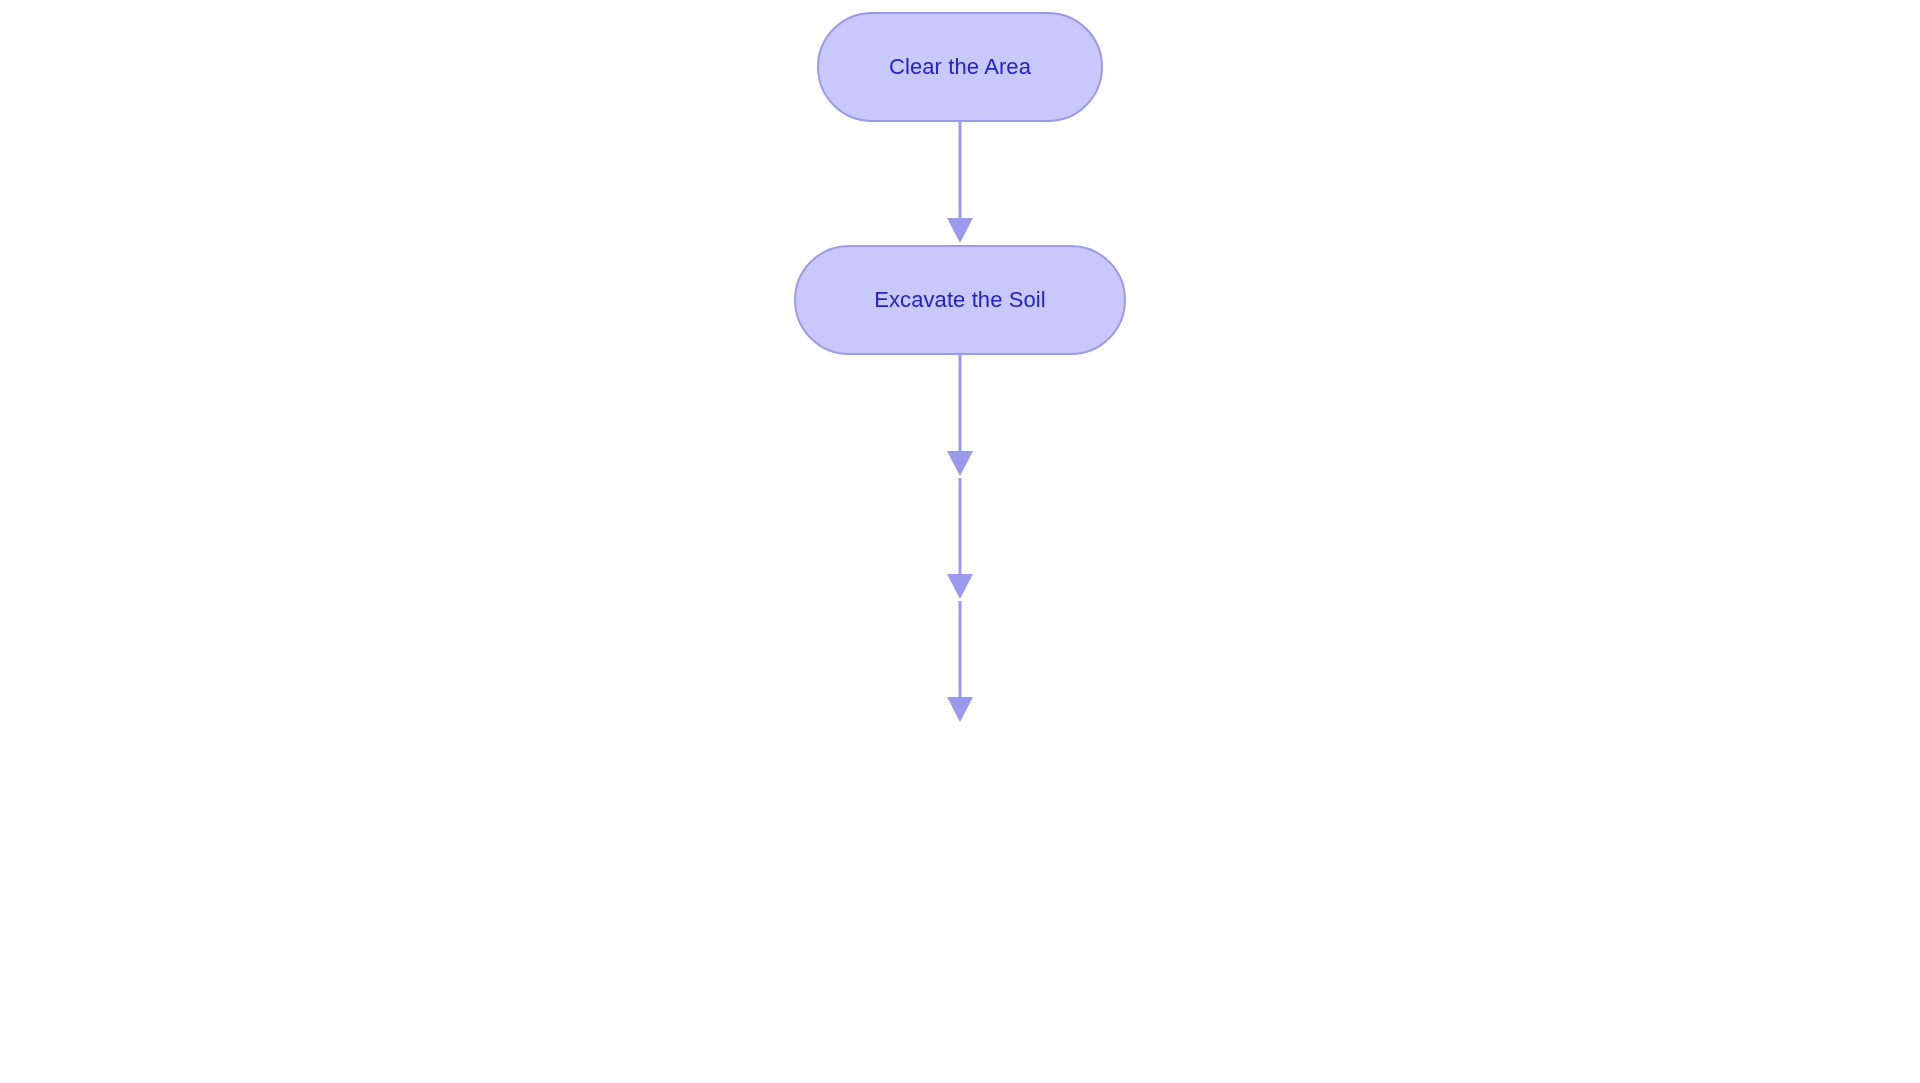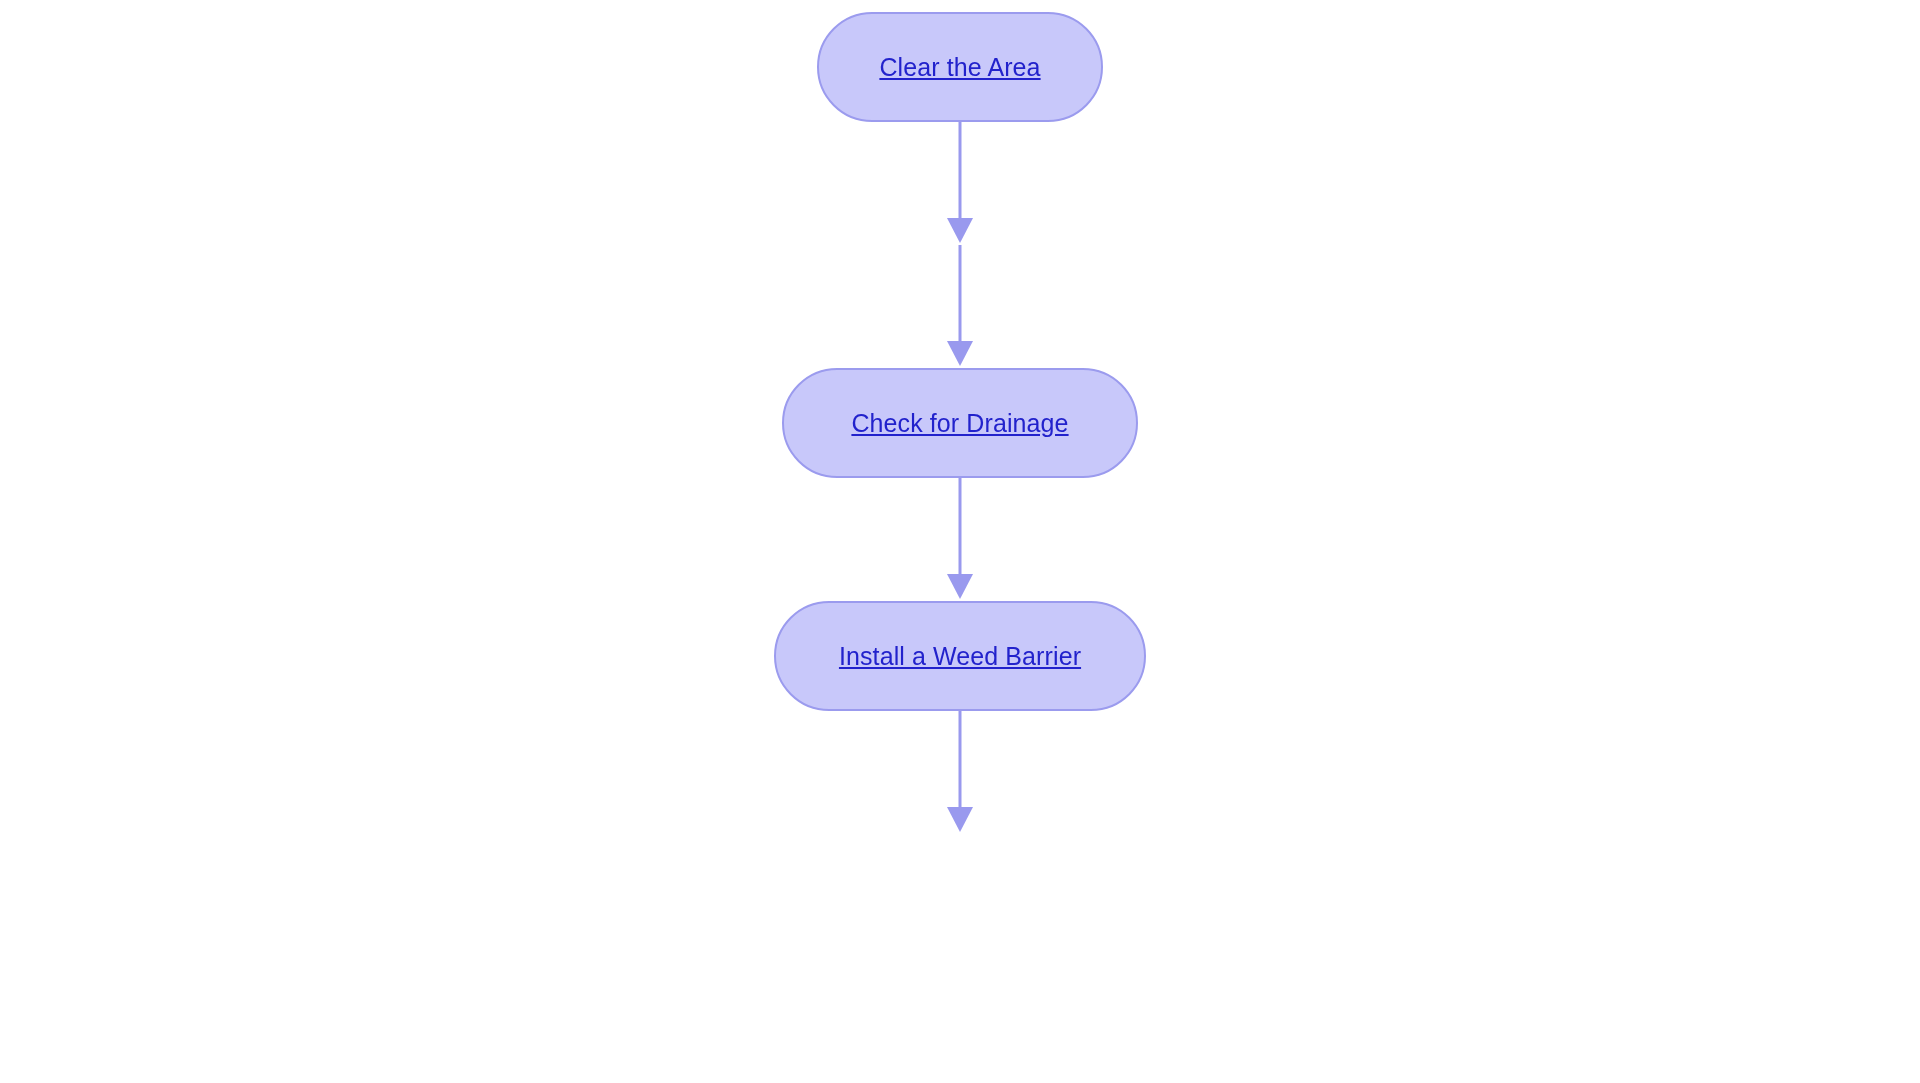--- a/index.html
+++ b/index.html
@@ -43,27 +43,26 @@
     border: 2px solid #9b9bee;
     border-radius: 56px;
     display: flex;
     align-items: center;
     justify-content: center;
     flex: 0 0 auto;
   }
 
   .node-label {
     color: #2222cc;
-    font-size: 25px;
+    font-size: 22px;
     font-family: "Liberation Sans", sans-serif;
     font-weight: 400;
     letter-spacing: 0.1px;
     white-space: nowrap;
     line-height: 1;
-    text-decoration: underline;
   }
 
   
   .node.n0 { width: 286px; }
   .node.n1 { width: 332px; }
   .node.n2 { width: 356px; }
   .node.n3 { width: 372px; }
   .node.n4 { width: 292px; }
 
   .connector {
@@ -103,38 +102,35 @@
 
     <div class="node n0">
       <span class="node-label">Clear the Area</span>
     </div>
 
     <div class="connector">
       <div class="line"></div>
       <div class="arrowhead"></div>
     </div>
 
-
-    <div class="connector">
-      <div class="line"></div>
-      <div class="arrowhead"></div>
-    </div>
-
-    <div class="node n2">
-      <span class="node-label">Check for Drainage</span>
+    <div class="node n1">
+      <span class="node-label">Excavate the Soil</span>
     </div>
 
     <div class="connector">
       <div class="line"></div>
       <div class="arrowhead"></div>
     </div>
 
-    <div class="node n3">
-      <span class="node-label">Install a Weed Barrier</span>
+
+    <div class="connector">
+      <div class="line"></div>
+      <div class="arrowhead"></div>
     </div>
+
 
     <div class="connector">
       <div class="line"></div>
       <div class="arrowhead"></div>
     </div>
 
 
   </div>
 </div>
 

